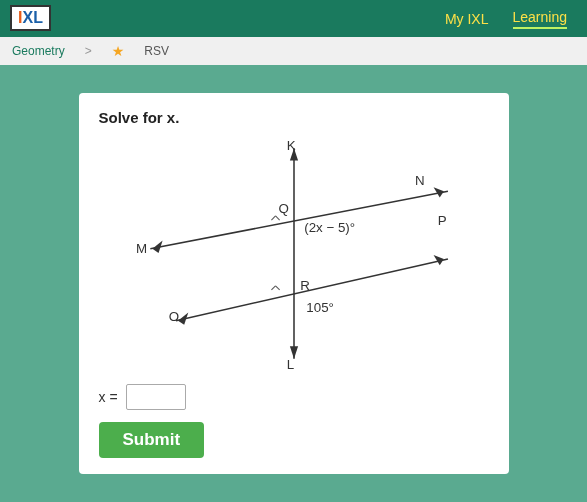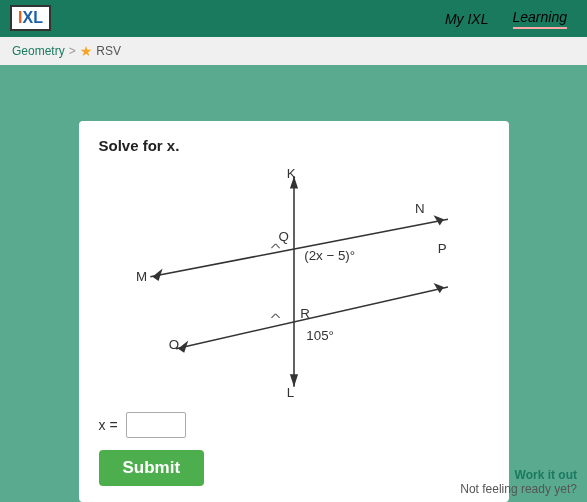--- a/index.html
+++ b/index.html
@@ -27,53 +27,52 @@
       top: 5px;
       background: white;
       border: 2px solid #333;
       padding: 2px 6px;
       font-weight: bold;
       font-size: 16px;
       color: #1a5fa8;
     }
     .logo-box span { color: #e85c1a; }
     .nav-link {
-      color: #000000;
+      color: #fde047;
       font-size: 14px;
       text-decoration: none;
       cursor: pointer;
-      font-style: italic;
     }
     .nav-link.active {
-      border-bottom: 2px solid #fca5a5;
+      border-bottom: 2px solid #bef264;
       padding-bottom: 2px;
     }
 
     
     .breadcrumb {
       background: #f0f0f0;
       height: 28px;
       display: flex;
       align-items: center;
       padding: 0 12px;
       font-size: 12px;
       color: #555;
-      gap: 4px;
+      gap: 20px;
     }
     .breadcrumb a { color: #1a7a5e; text-decoration: none; }
     .breadcrumb .sep { color: #999; }
     .breadcrumb .star { color: #f5a623; font-size: 14px; }
 
     
     .main-area {
       background: #5aaa90;
       height: calc(502px - 37px - 28px);
       display: flex;
       justify-content: center;
-      align-items: flex-end;
+      align-items: center;
       padding: 0;
     }
 
     
     .card {
       background: white;
       border-radius: 4px;
       width: 430px;
       padding: 16px 20px 16px 20px;
       position: relative;
@@ -214,18 +213,14 @@
       </div>
 
       <div class="answer-row">
         <span>x =</span>
         <input class="answer-input" type="text" placeholder="" style="">
       </div>
 
       <button class="submit-btn">Submit</button>
     </div>
 
-    <div class="hints">
-      <div class="hint-line1">Work it out</div>
-      <div class="hint-line2">Not feeling ready yet?</div>
-    </div>
   </div>
 </div>
 
 </body></html>

